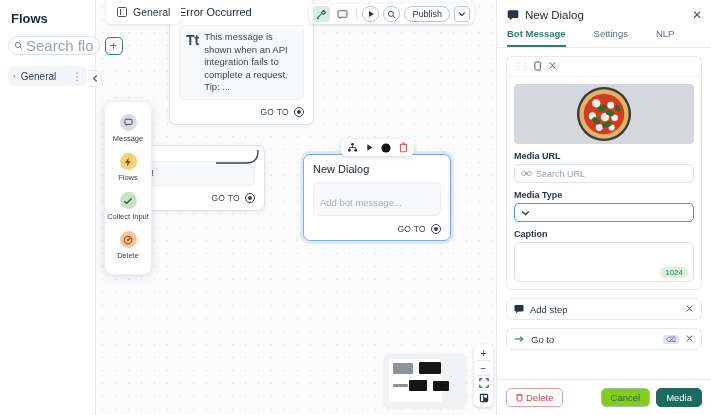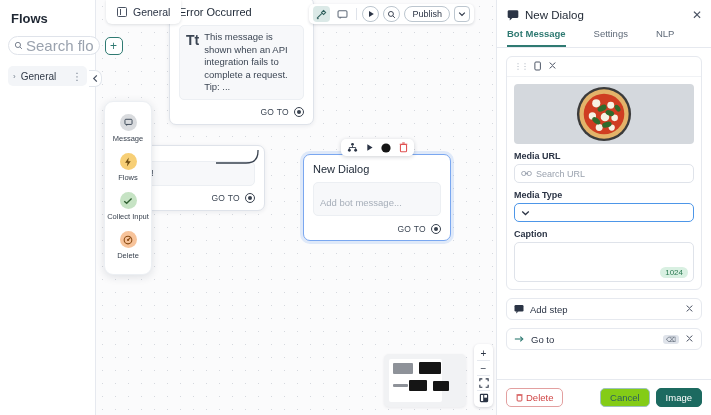--- a/index.html
+++ b/index.html
@@ -537,15 +537,15 @@
   <div id="rp-footer">
     <div class="btn btn-delete">
       <svg width="7" height="9" viewBox="0 0 8 10">
         <rect x="1.3" y="2.2" width="5.4" height="6.8" rx="1" fill="none" stroke="#d04545" stroke-width="1.1"></rect>
         <line x1="0.5" y1="2" x2="7.5" y2="2" stroke="#d04545" stroke-width="1.1"></line>
       </svg>
       <span>Delete</span>
     </div>
     <div class="spacer"></div>
     <div class="btn btn-cancel">Cancel</div>
-    <div class="btn btn-save">Image</div>
+    <div class="btn btn-save">Media</div>
   </div>
 </div>
 
 </body></html>

